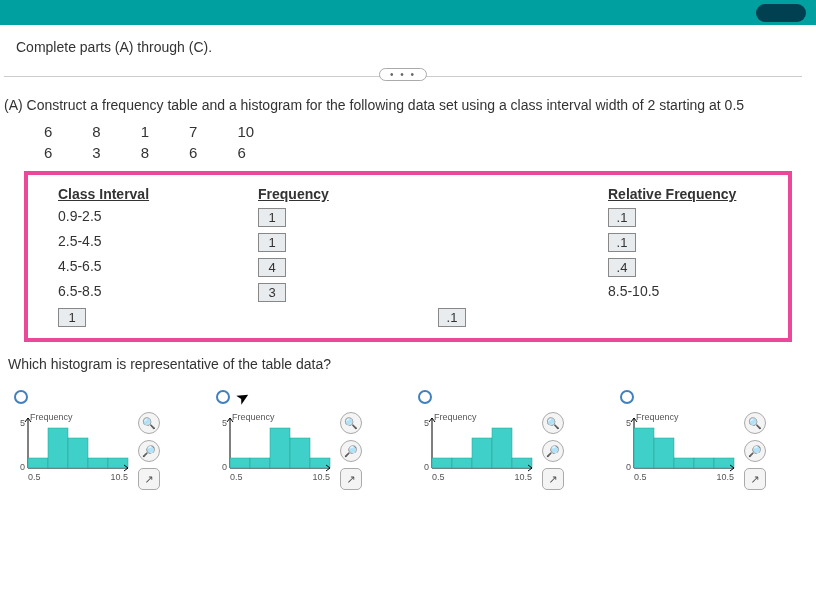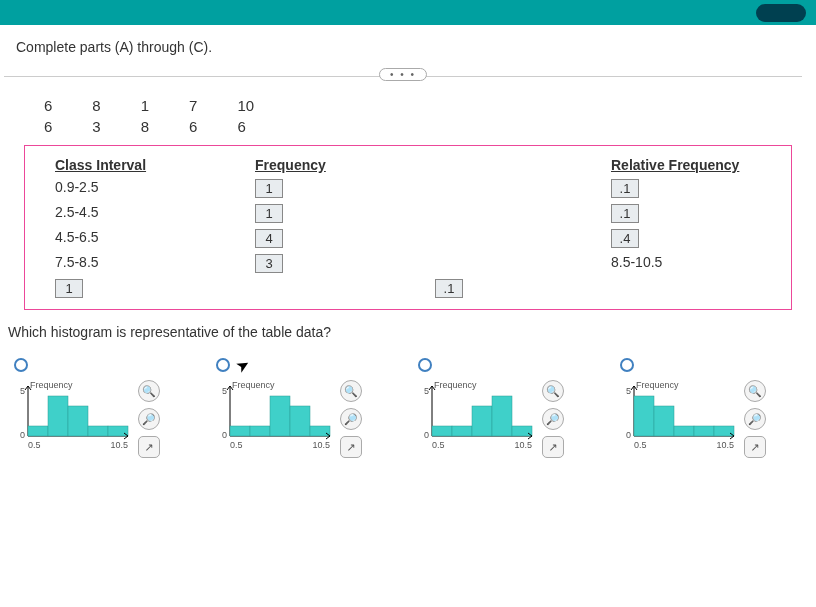--- a/index.html
+++ b/index.html
@@ -6,21 +6,21 @@
   body { font-family: Arial, sans-serif; font-size: 14px; color: #333; background: #fff; width: 816px; }
   .header-bar { background: #00a0a0; height: 25px; width: 100%; display:flex; justify-content:flex-end; align-items:center; padding-right:10px; }
   .hdr-btn { background:#004050; width:50px; height:18px; border-radius:9px; }
   .content { padding: 10px 14px 20px 4px; }
   .instr { margin: 4px 0 10px 8px; padding-left: 4px; }
   .ellipsis-divider { position: relative; height: 22px; margin: 10px 0; }
   .ellipsis-divider::before { content:""; position:absolute; top:11px; left:0; right:0; border-top:1px solid #ccc; }
   .ellipsis-pill { position:absolute; left:50%; top:3px; transform:translateX(-50%); background:#fff; border:1px solid #aaa; border-radius:10px; padding:0 10px; font-size:10px; letter-spacing:2px; color:#666; }
   .prompt { margin: 8px 0 10px 0; padding-left: 0; }
   .data-row { display:flex; gap: 40px; margin: 4px 0 4px 40px; font-size: 15px; }
-  .freq-table-wrap { border:1px solid #ec4899; margin: 10px 10px 10px 20px; padding: 8px 20px 8px 30px; }
+  .freq-table-wrap { border:4px solid #ec4899; margin: 10px 10px 10px 20px; padding: 8px 20px 8px 30px; }
   .freq-table { display:grid; grid-template-columns: 200px 180px 1fr 160px; }
   .th { font-weight:bold; text-decoration: underline; padding: 3px 0; }
   .td { padding: 3px 0; }
   .cell-input { display:inline-block; min-width:28px; background:#e8ecef; border:1px solid #888; padding: 1px 6px; text-align:center; font-size:13px; }
   .question2 { margin: 14px 0 10px 4px; }
   .options-row { display:flex; gap: 30px; padding: 0 10px; }
   .opt { flex:1; }
   .radio-row { height: 30px; display:flex; align-items:center; }
   .radio { width:14px; height:14px; border:2px solid #4080c0; border-radius:50%; background:#fff; }
   .chart-area { position:relative; display:flex; align-items:flex-start; gap:4px; }
@@ -42,20 +42,21 @@
 </div>
 
 <div class="content">
 
   <div class="instr">Complete parts (A) through (C).</div>
 
   <div class="ellipsis-divider">
     <div class="ellipsis-pill">• • •</div>
   </div>
 
+  <div class="prompt">(A) Construct a frequency table and a histogram for the following data set using a class interval width of 2 starting at 0.5</div>
 
   <div class="data-row">
     <span>6</span>
     <span>8</span>
     <span>1</span>
     <span>7</span>
     <span>10</span>
   </div>
   <div class="data-row">
     <span>6</span>
@@ -80,21 +81,21 @@
       <div class="td">2.5-4.5</div>
       <div class="td"><span class="cell-input">1</span></div>
       <div></div>
       <div class="td"><span class="cell-input">.1</span></div>
 
       <div class="td">4.5-6.5</div>
       <div class="td"><span class="cell-input">4</span></div>
       <div></div>
       <div class="td"><span class="cell-input">.4</span></div>
 
-      <div class="td">7.5-8.5</div>
+      <div class="td">6.5-8.5</div>
       <div class="td"><span class="cell-input">3</span></div>
       <div></div>
 
       <div class="td">8.5-10.5</div>
       <div class="td"><span class="cell-input">1</span></div>
       <div></div>
       <div class="td"><span class="cell-input">.1</span></div>
     </div>
   </div>
 

